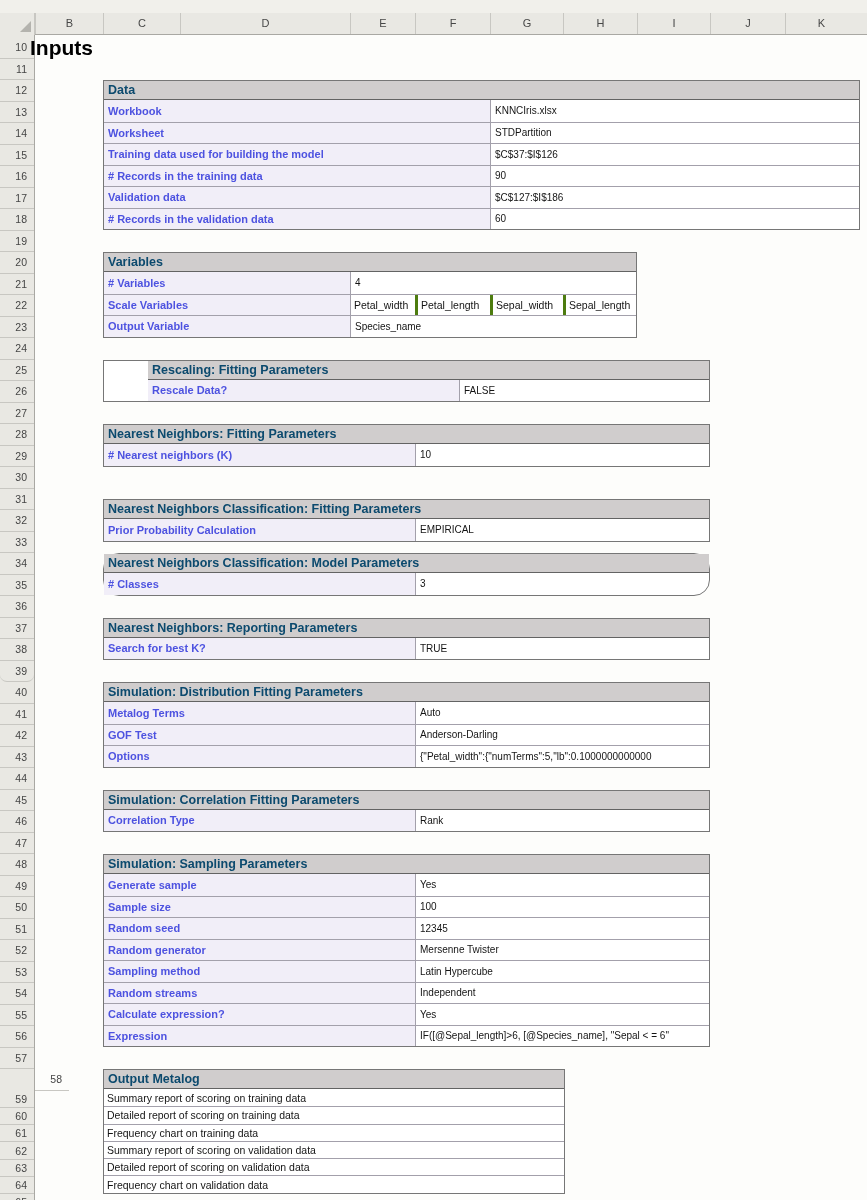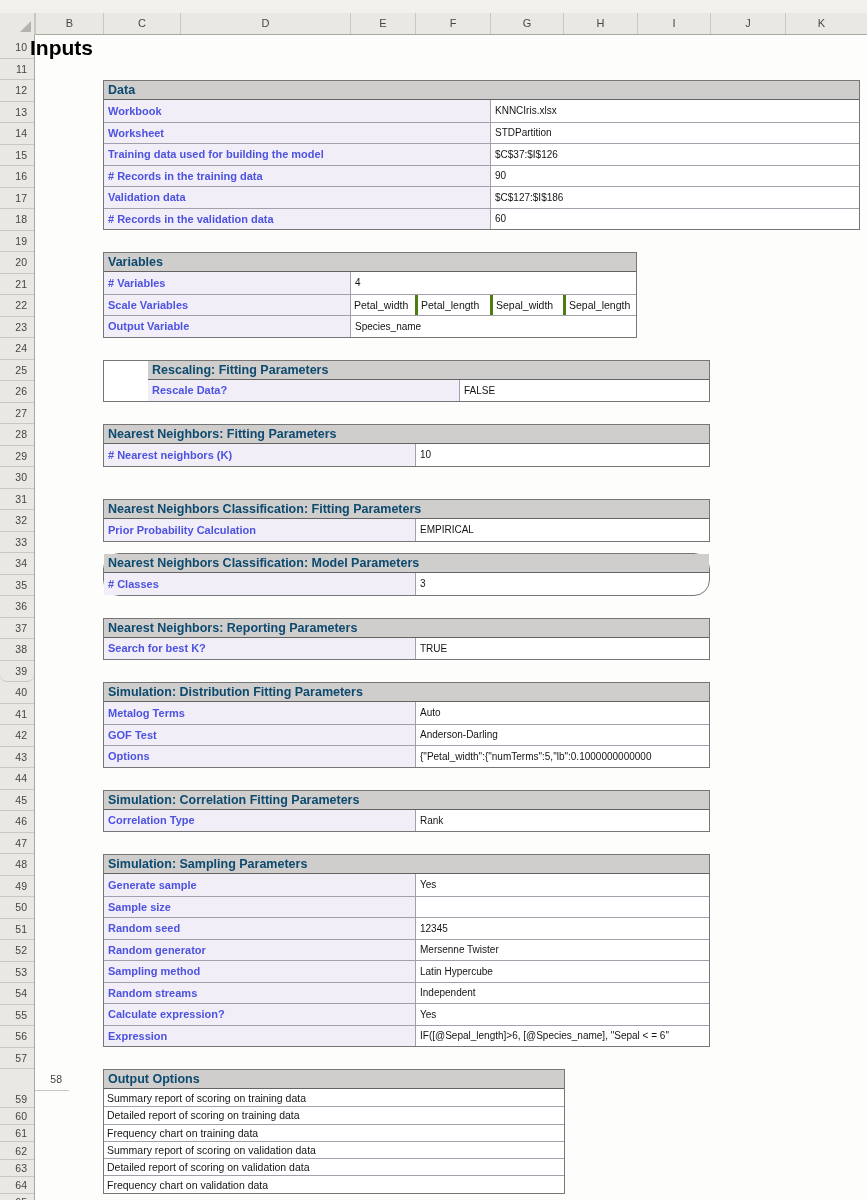--- a/index.html
+++ b/index.html
@@ -236,20 +236,21 @@
   </div>
 
   <div class="tbl t-mid t-sims">
     <div class="th">Simulation: Sampling Parameters</div>
     <div class="tr">
       <div class="lbl">Generate sample</div>
       <div class="val">Yes</div>
     </div>
     <div class="tr">
       <div class="lbl">Sample size</div>
+      <div class="val">100</div>
     </div>
     <div class="tr">
       <div class="lbl">Random seed</div>
       <div class="val">12345</div>
     </div>
     <div class="tr">
       <div class="lbl">Random generator</div>
       <div class="val">Mersenne Twister</div>
     </div>
     <div class="tr">
@@ -264,21 +265,21 @@
       <div class="lbl">Calculate expression?</div>
       <div class="val">Yes</div>
     </div>
     <div class="tr">
       <div class="lbl">Expression</div>
       <div class="val">IF([@Sepal_length]&gt;6, [@Species_name], "Sepal &lt; = 6"</div>
     </div>
   </div>
 
   <div class="tbl t-out">
-    <div class="th">Output Options</div>
+    <div class="th">Output Metalog</div>
     <div class="tr">
       <div class="val">Summary report of scoring on training data</div>
     </div>
     <div class="tr">
       <div class="val">Detailed report of scoring on training data</div>
     </div>
     <div class="tr">
       <div class="val">Frequency chart on training data</div>
     </div>
     <div class="tr">

